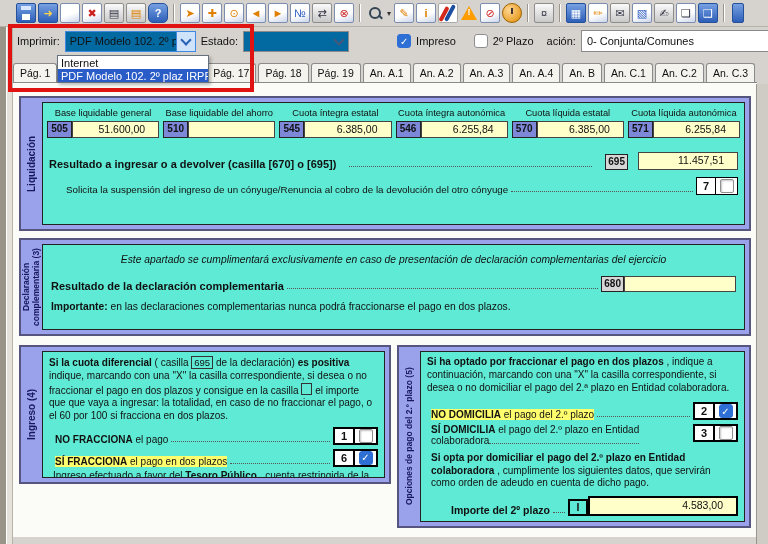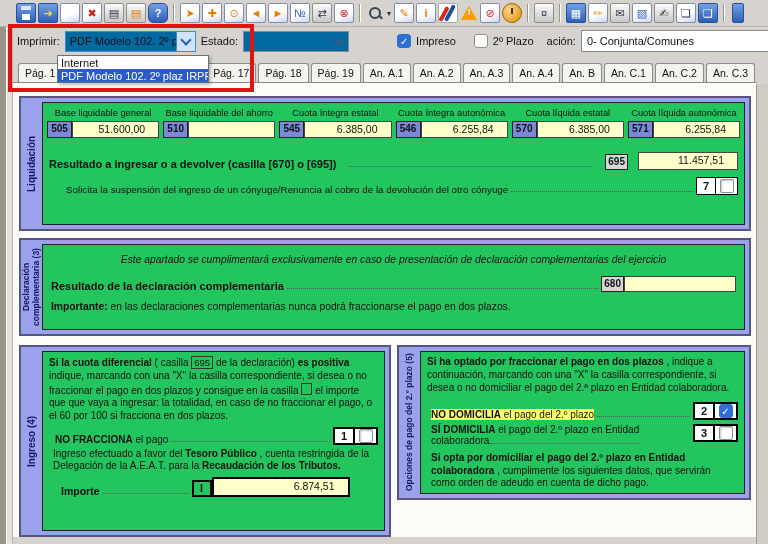--- a/index.html
+++ b/index.html
@@ -48,43 +48,43 @@
   .combo.focus .chev{border-color:#2a62b8;}
   .tin{height:22px;box-sizing:border-box;border:1px solid #8a8a8a;background:#fff;display:flex;align-items:center;
        padding:0 5px;white-space:nowrap;overflow:hidden;}
   .cb{width:14px;height:14px;box-sizing:border-box;border:1px solid #8f8f8f;border-radius:3px;background:#fff;
       display:inline-flex;align-items:center;justify-content:center;flex:0 0 auto;}
   .cb.on{background:#2e6fd6;border-color:#2e6fd6;color:#fff;}
   .cb.on::after{content:"✓";font-size:10px;font-weight:bold;}
   .cb.threed{box-shadow:inset 1px 1px 2px #c4c4c4;border-radius:2px;}
   
   .tabbar{position:absolute;left:13px;top:56px;right:11px;height:27px;display:flex;align-items:flex-end;
-          padding-left:5px;border-bottom:1px solid #8a8a8a;background:#d6d3ce;z-index:8;box-sizing:border-box;}
+          border-bottom:1px solid #8a8a8a;background:#d6d3ce;z-index:8;box-sizing:border-box;}
   .tab{font-size:10.5px;padding:3px 6px 3px 6px;background:#f4f3ee;border:1px solid #8a8a8a;border-bottom:none;
        border-radius:3px 3px 0 0;margin-right:2px;white-space:nowrap;}
   .tabspacer{width:132px;}
   
   .ddl{position:absolute;left:57px;top:55px;width:150px;background:#fff;border:1px solid #66717e;
        box-shadow:2px 2px 3px rgba(0,0,0,.25);z-index:40;font-size:11px;}
   .ddl .opt{height:13px;display:flex;align-items:center;padding:0 3px;white-space:nowrap;overflow:hidden;}
   .ddl .opt.sel{background:#2a5cc8;color:#fff;}
   
   .redbox{position:absolute;left:8px;top:24px;width:238px;height:60px;border:4px solid #e01212;z-index:60;pointer-events:none;}
   
   .page{position:absolute;left:13px;top:83px;right:11px;bottom:7px;background:#fbfbf8;z-index:4;}
   .sec{position:absolute;background:#99a2ea;border:2px solid #55557f;box-sizing:border-box;}
-  .inner{position:absolute;left:21px;top:4px;right:4px;bottom:4px;background:#22c55e;border:1px solid #222;
+  .inner{position:absolute;left:21px;top:4px;right:4px;bottom:4px;background:#5eead4;border:1px solid #222;
          box-sizing:border-box;overflow:hidden;}
   .vlab{position:absolute;left:0;top:2px;bottom:2px;width:21px;display:flex;align-items:center;justify-content:center;
         writing-mode:vertical-rl;transform:rotate(180deg);font-weight:bold;font-size:8.5px;line-height:1.15;
         color:#17175e;text-align:center;}
   #sec1{left:6px;top:13px;right:6px;height:135px;}
   #sec2{left:6px;top:155px;right:6px;height:98px;}
-  #sec3{left:6px;top:262px;width:372px;height:192px;}
-  #sec4{left:384px;top:262px;right:6px;height:155px;}
+  #sec3{left:6px;top:262px;width:372px;height:139px;}
+  #sec4{left:384px;top:262px;right:6px;height:183px;}
   
   .cas{border:1px solid #222;background:#7e88d8;font-weight:bold;font-size:10px;padding:1px 2px;line-height:1.2;
        display:inline-block;box-sizing:border-box;}
   .cas.gray{background:#d6d6d6;}
   .vy{background:#ffffc9;border:1px solid #444;font-size:10.5px;text-align:right;padding:1px 13px;line-height:1.3;
       box-sizing:border-box;display:inline-block;}
   .dots{flex:1;border-bottom:1px dotted #555;margin:0 3px 3px 3px;min-width:8px;}
   .ncb{display:inline-flex;border:2px solid #000;background:#fff;height:18px;align-items:stretch;box-sizing:border-box;flex:0 0 auto;}
   .ncb .n{width:18px;display:flex;align-items:center;justify-content:center;font-weight:bold;font-size:11px;border-right:2px solid #000;}
   .ncb .c{width:21px;display:flex;align-items:center;justify-content:center;}
@@ -295,20 +295,30 @@
       <div class="frow" style="margin:3px 6px 0 12px;font-size:10px;">
         <span><span class="b">NO FRACCIONA</span><span> el pago</span></span>
         <span class="dots"></span>
         <span class="ncb">
           <span class="n">1</span>
           <span class="c">
               <span class="cb threed"></span>
             </span>
         </span>
       </div>
+      <div class="frow" style="margin:4px 6px 0 12px;font-size:10px;">
+        <span class="hl"><span class="b">SÍ FRACCIONA</span><span> el pago en dos plazos</span></span>
+        <span class="dots"></span>
+        <span class="ncb">
+          <span class="n">6</span>
+          <span class="c">
+              <span class="cb on"></span>
+            </span>
+        </span>
+      </div>
       <div class="p2">
         <span>Ingreso efectuado a favor del</span>
         <span class="b">Tesoro Público</span>
         <span>, cuenta restringida de la Delegación de la A.E.A.T. para la</span>
         <span class="b">Recaudación de los Tributos.</span>
       </div>
       <div class="frow" style="margin:4px 6px 0 18px;font-size:10.5px;">
         <span class="b">Importe</span>
         <span class="dots" style="max-width:86px;"></span>
         <span class="ibox">I</span>

